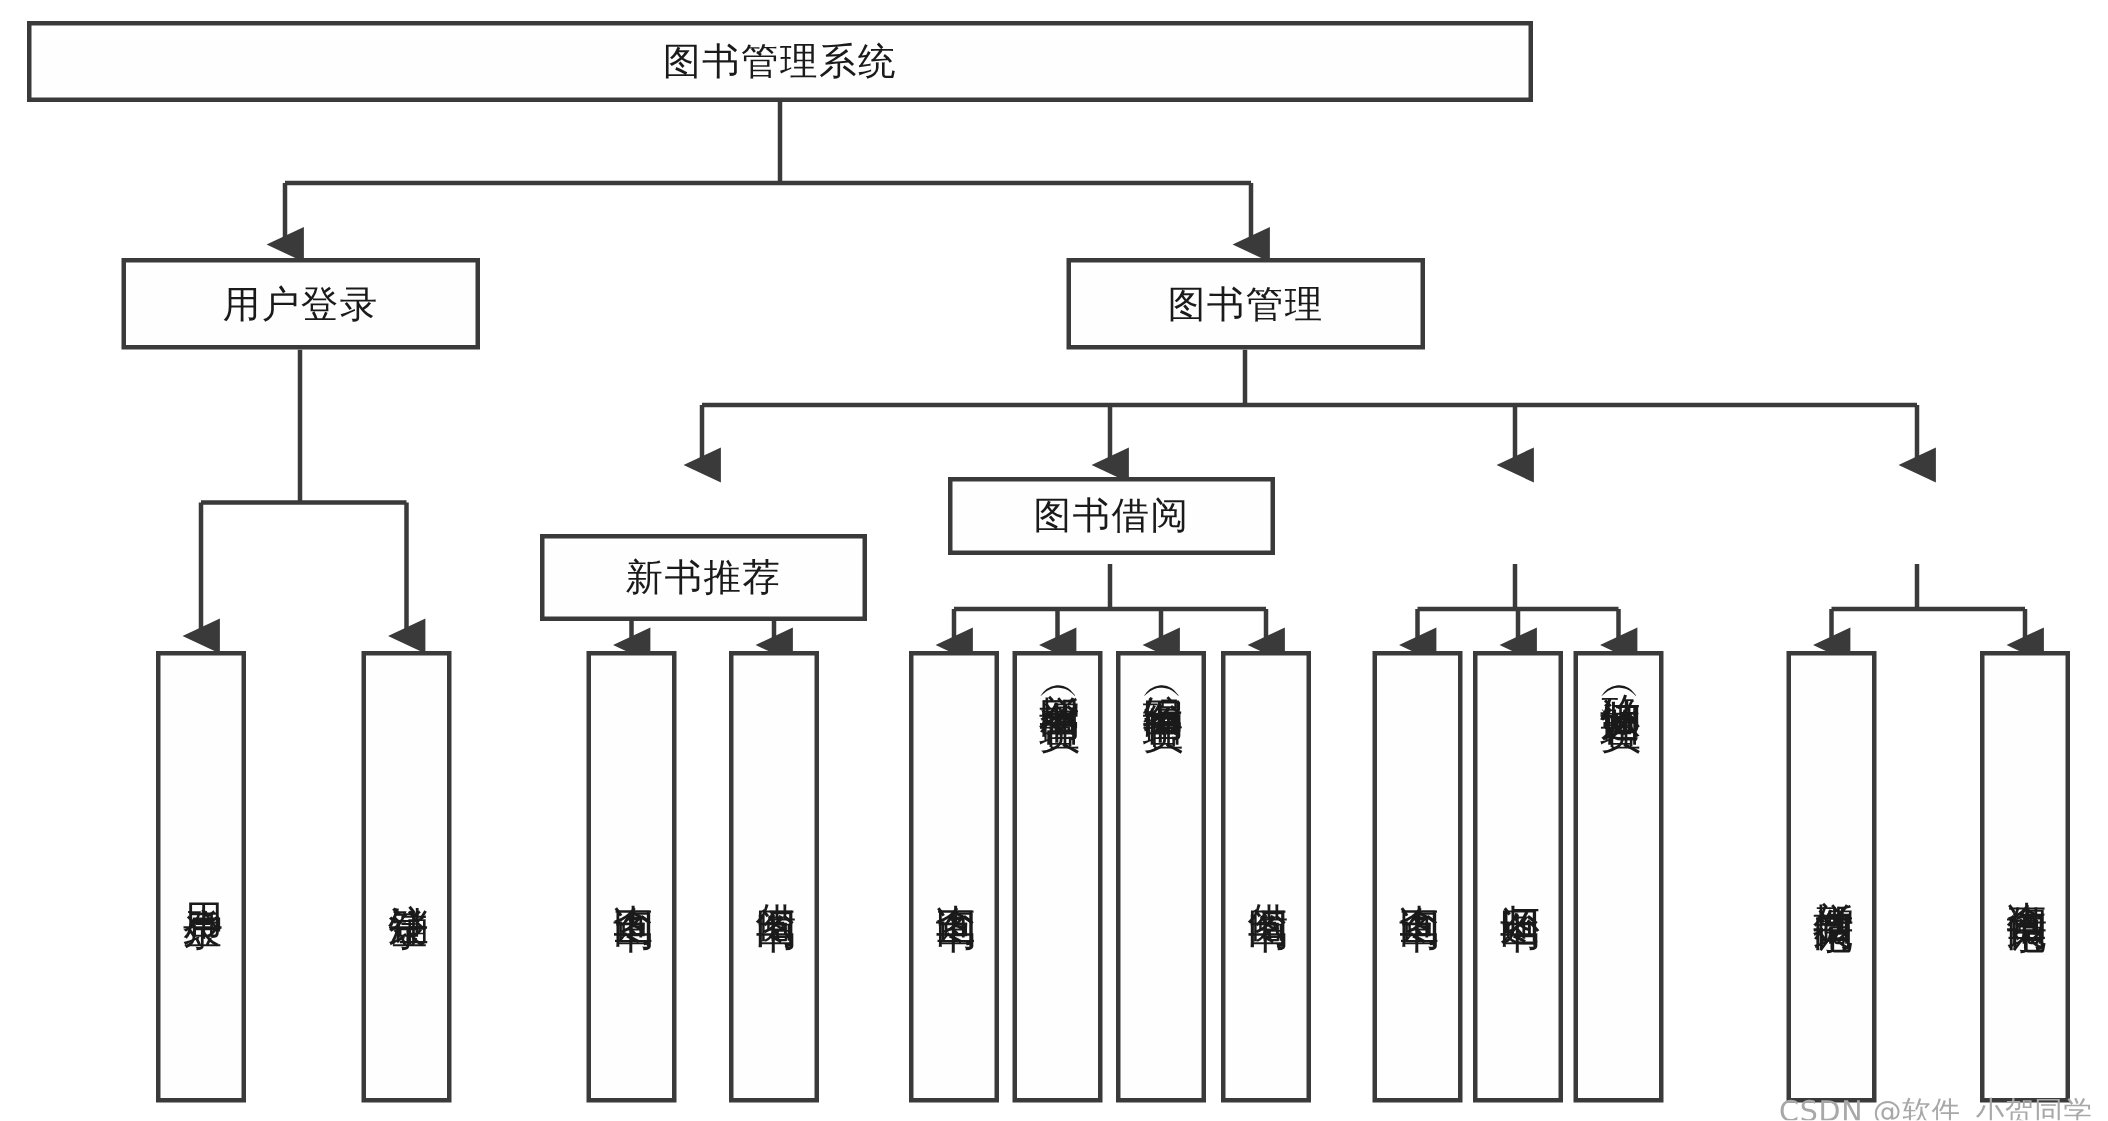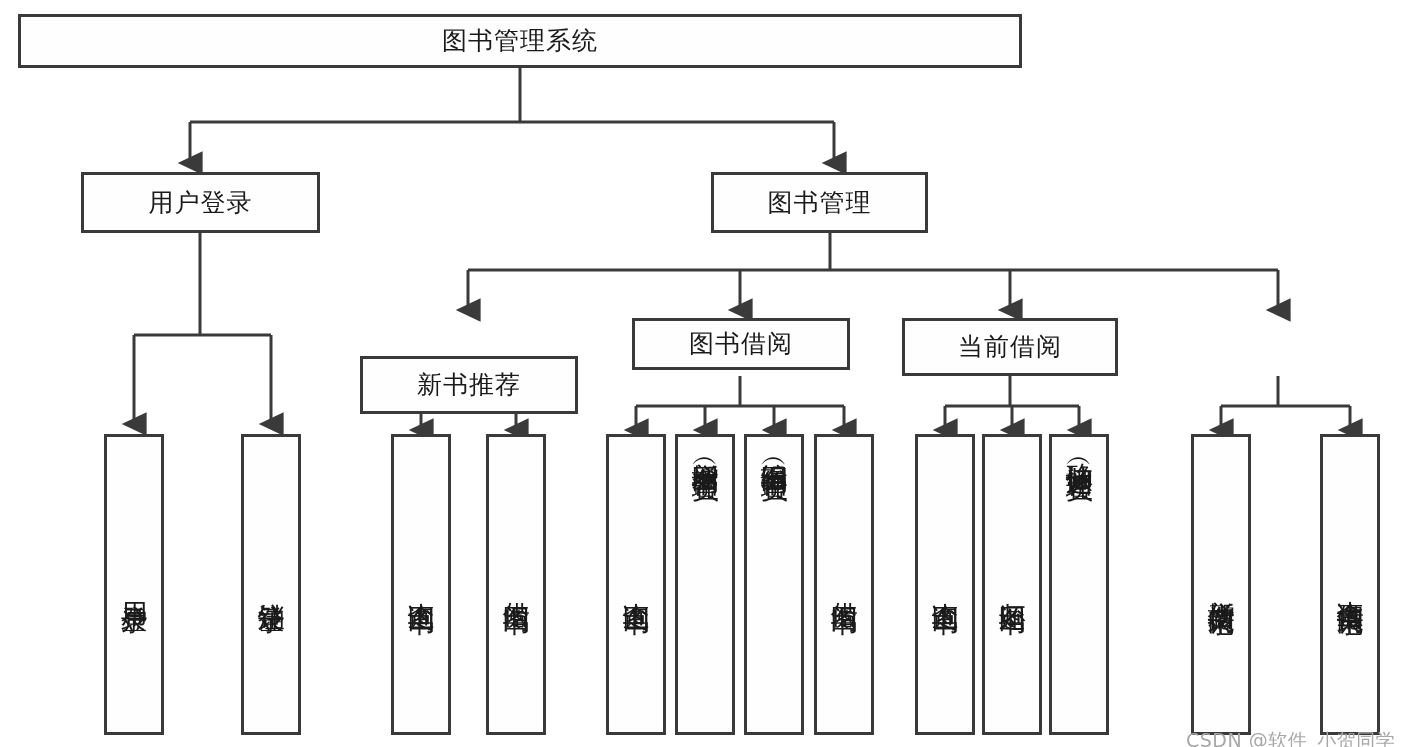--- a/index.html
+++ b/index.html
@@ -129,35 +129,32 @@
   </svg>
 
   <div class="node horizontal" style="left:18px; top:14px; width:1004px; height:54px;">
     <span class="label">图书管理系统</span>
   </div>
 
   <div class="node horizontal" style="left:81px; top:172px; width:239px; height:61px;">
     <span class="label">用户登录</span>
   </div>
 
-  <div class="node horizontal" style="left:711px; top:172px; width:217px; height:61px;">
+  <div class="node horizontal" style="left:711px; top:172px; width:239px; height:61px;">
     <span class="label">图书管理</span>
   </div>
 
   <div class="node horizontal" style="left:360px; top:318px; width:218px; height:58px;margin-top:38px;">
     <span class="label">新书推荐</span>
   </div>
 
   <div class="node horizontal" style="left:632px; top:318px; width:218px; height:52px;">
     <span class="label">图书借阅</span>
   </div>
 
-  <div class="node horizontal" style="left:902px; top:318px; width:216px; height:58px;">
-    <span class="label">当前借阅</span>
-  </div>
 
 
   <div class="node vertical" style="left:104px; top:434px; width:60px; height:301px;">
     <span class="label">用户登录</span>
   </div>
 
   <div class="node vertical" style="left:241px; top:434px; width:60px; height:301px;">
     <span class="label">注销登录</span>
   </div>
 

